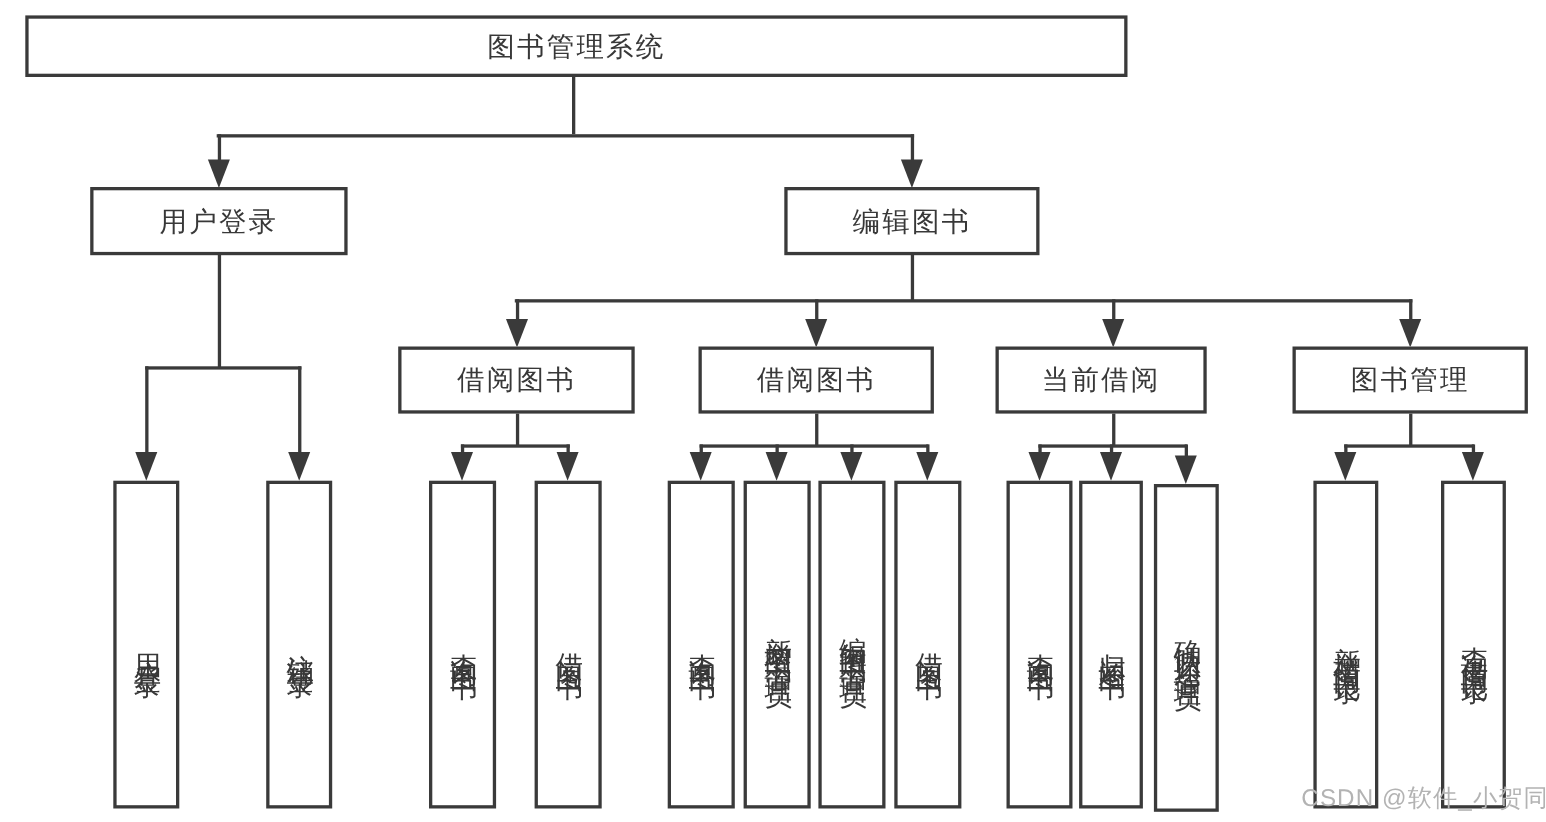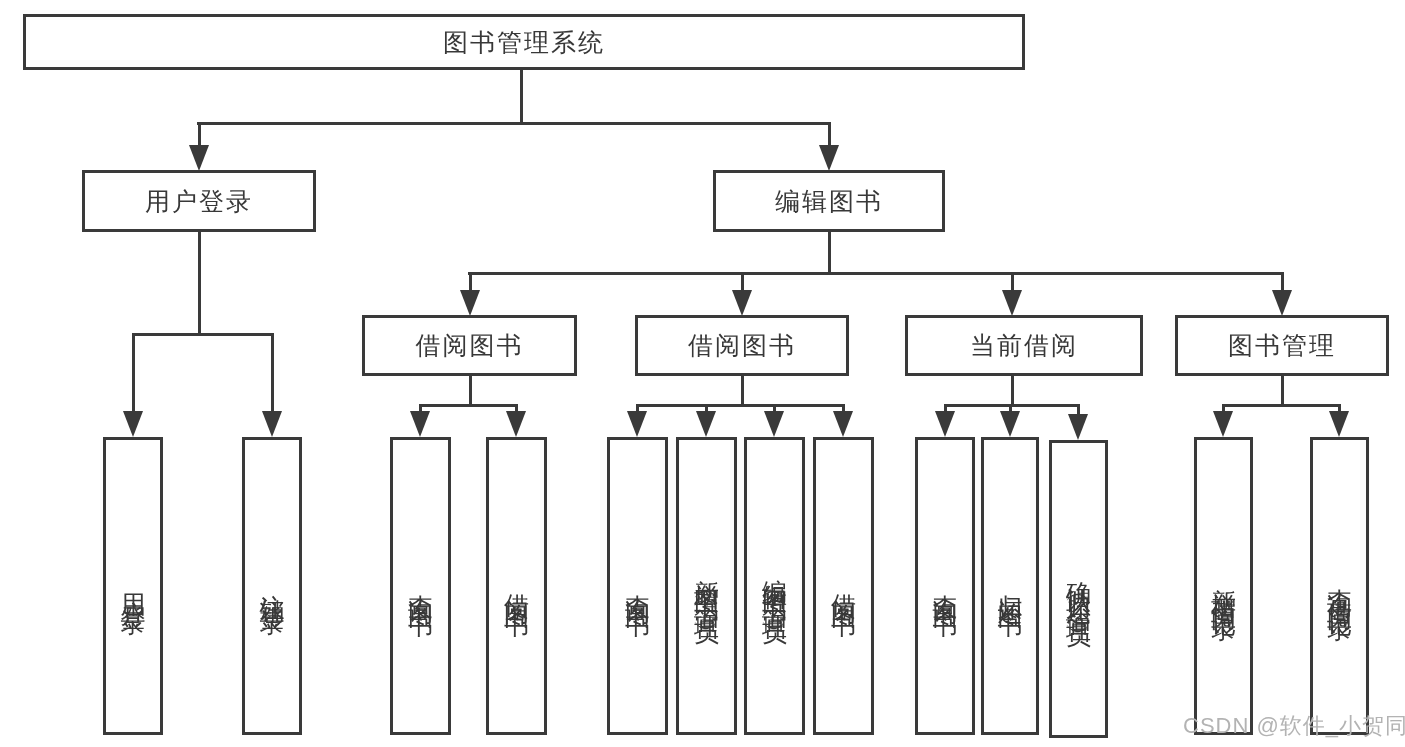--- a/index.html
+++ b/index.html
@@ -93,21 +93,21 @@
   <div class="arrow" style="left:1002px; top:290px"></div>
   <div class="vline" style="left:1281px; top:272px; height:22px"></div>
   <div class="arrow" style="left:1272px; top:290px"></div>
 
   <div class="box h" style="left:362px; top:315px; width:215px; height:61px">
     <span class="label">借阅图书</span>
   </div>
   <div class="box h" style="left:635px; top:315px; width:214px; height:61px">
     <span class="label">借阅图书</span>
   </div>
-  <div class="box h" style="left:905px; top:315px; width:238px; height:61px">
+  <div class="box h" style="left:905px; top:315px; width:192px; height:61px">
     <span class="label">当前借阅</span>
   </div>
   <div class="box h" style="left:1175px; top:315px; width:214px; height:61px">
     <span class="label">图书管理</span>
   </div>
 
   <div class="vline" style="left:469px; top:376px; height:30px"></div>
   <div class="hline" style="left:419px; top:404px; width:99px"></div>
   <div class="vline" style="left:419px; top:404px; height:12px"></div>
   <div class="arrow" style="left:410px; top:411px"></div>

